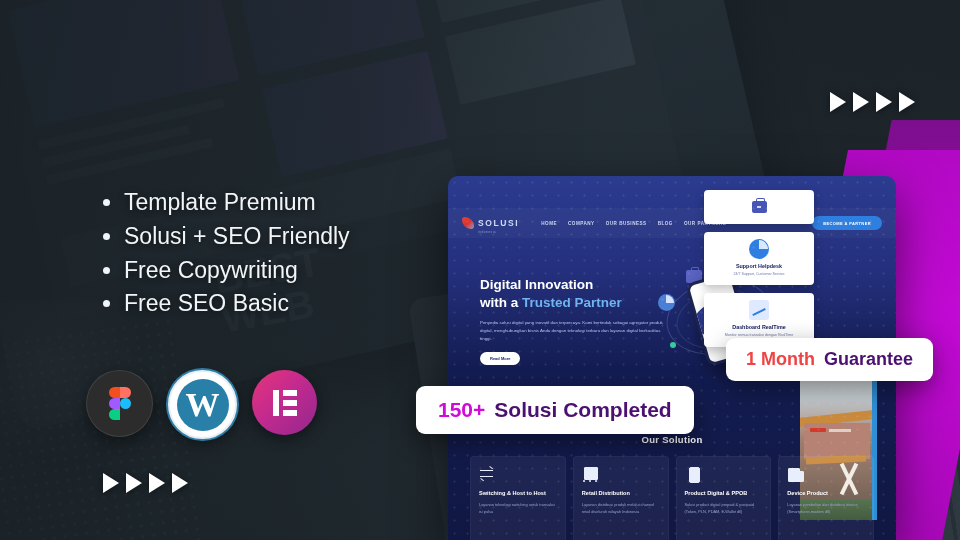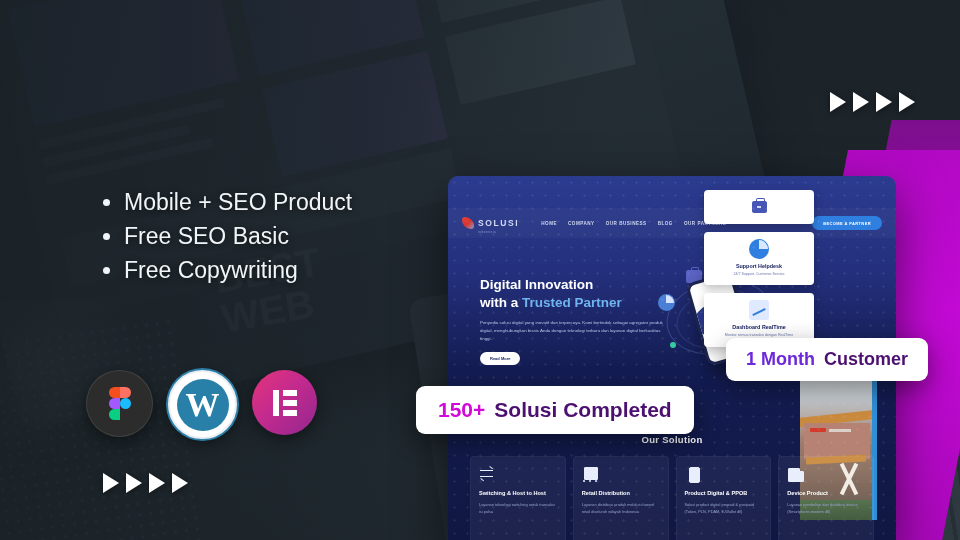--- a/index.html
+++ b/index.html
@@ -303,21 +303,21 @@
   
   .badge{
     position:absolute;background:#ffffff;border-radius:9px;
     box-shadow:0 8px 24px rgba(0,0,0,.42);
     display:flex;align-items:center;gap:9px;
   }
   .badge-projects{left:416px;top:386px;padding:12px 22px;}
   .badge-guarantee{left:726px;top:338px;padding:11px 20px;}
   .b-num{color:#d209d9;font-size:21px;font-weight:bold;}
   .b-txt{color:#4b1070;font-size:21px;font-weight:bold;}
-  .b-num-g{color:#6d28d9;font-size:18px;font-weight:bold;}
+  .b-num-g{color:#ef4444;font-size:18px;font-weight:bold;}
   .b-txt-g{color:#4b1070;font-size:18px;font-weight:bold;}
 </style>
 </head>
 <body>
 
 <div class="stage">
 
   <div class="bg-base"></div>
   <div class="bg-laptop">
     <div class="bg-screen">
@@ -467,23 +467,24 @@
         </div>
 
       </div>
     </div>
   </div>
 
   <div class="headline">
   </div>
 
   <ul class="bullets">
-    <li>Mobile + SEO Product</li>
+    <li>Template Premium</li>
+    <li>Solusi + SEO Friendly</li>
+    <li>Free Copywriting</li>
     <li>Free SEO Basic</li>
-    <li>Free Copywriting</li>
   </ul>
 
   <div class="logos">
     <div class="logo logo-figma">
       <span class="fig">
         <span class="fg1"></span>
           <span class="fg2"></span>
           <span class="fg3"></span>
           <span class="fg4"></span>
           <span class="fg5"></span>
@@ -514,16 +515,16 @@
     <span class="tri"></span>
     <span class="tri"></span>
   </div>
 
   <div class="badge badge-projects">
     <span class="b-num">150+</span>
     <span class="b-txt">Solusi Completed</span>
   </div>
   <div class="badge badge-guarantee">
     <span class="b-num-g">1 Month</span>
-    <span class="b-txt-g">Customer</span>
+    <span class="b-txt-g">Guarantee</span>
   </div>
 
 </div>
 
 </body></html>

